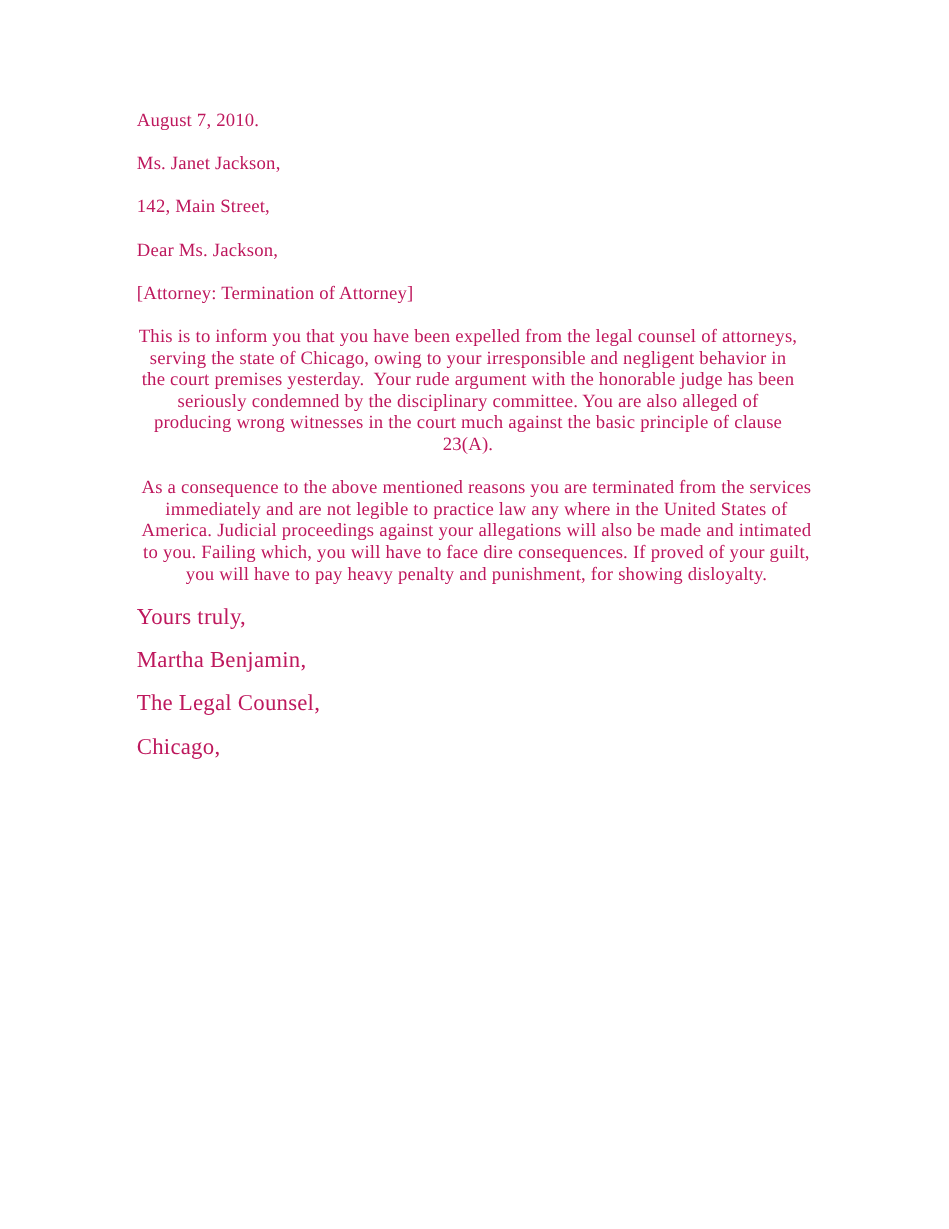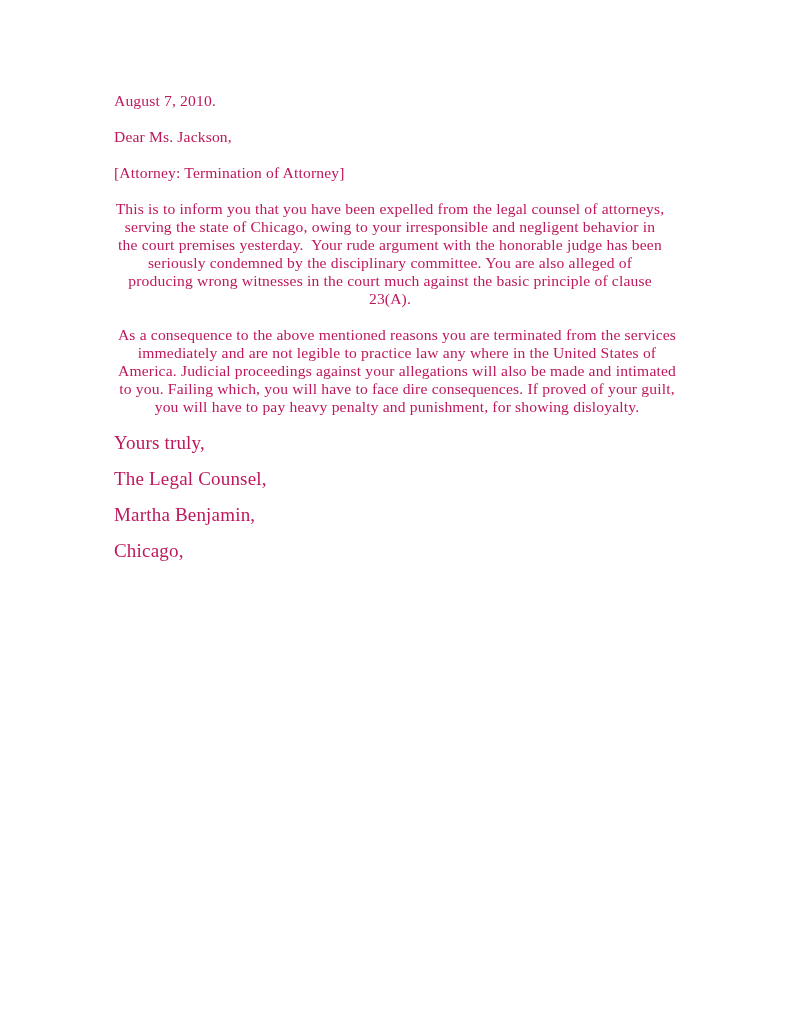--- a/index.html
+++ b/index.html
@@ -65,34 +65,36 @@
   .sig-block { margin-top: 18px; }
 </style>
 </head>
 <body>
 
 <div class="page">
   <div class="letter">
 
     <p class="line">August 7, 2010.</p>
 
+    <p class="line">Ms. Janet Jackson,</p>
 
+    <p class="line">142, Main Street,</p>
 
 
     <p class="line">Dear Ms. Jackson,</p>
 
     <p class="line">[Attorney: Termination of Attorney]</p>
 
     <p class="para body-1 gap-before-body">This is to inform you that you have been expelled from the legal counsel of attorneys, serving the state of Chicago, owing to your irresponsible and negligent behavior in the court premises yesterday.  Your rude argument with the honorable judge has been seriously condemned by the disciplinary committee. You are also alleged of producing wrong witnesses in the court much against the basic principle of clause 23(A).</p>
 
     <p class="para body-2">As a consequence to the above mentioned reasons you are terminated from the services immediately and are not legible to practice law any where in the United States of America. Judicial proceedings against your allegations will also be made and intimated to you. Failing which, you will have to face dire consequences. If proved of your guilt, you will have to pay heavy penalty and punishment, for showing disloyalty.</p>
 
     <p class="sig-line sig-block">Yours truly,</p>
 
+    <p class="sig-line">Martha Benjamin,</p>
+
     <p class="sig-line">The Legal Counsel,</p>
-
-    <p class="sig-line">Martha Benjamin,</p>
 
     <p class="sig-line">Chicago,</p>
 
 
   </div>
 </div>
 
 </body></html>

